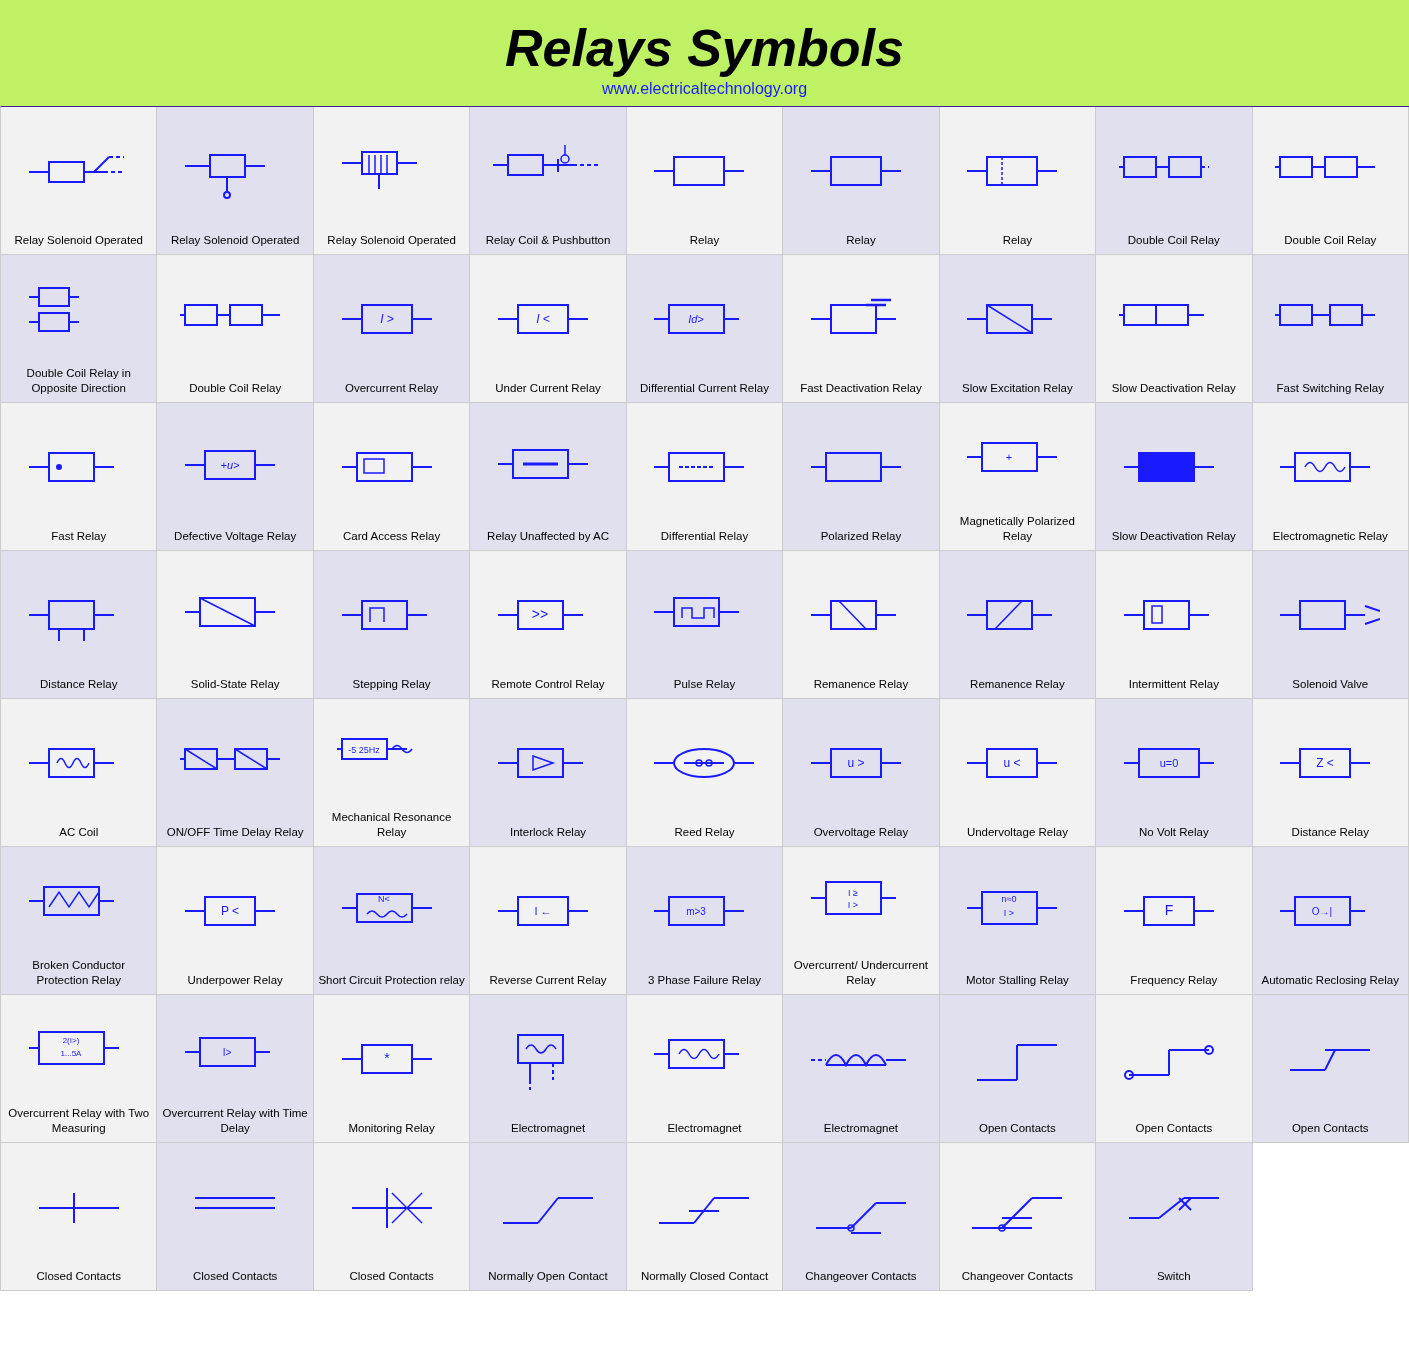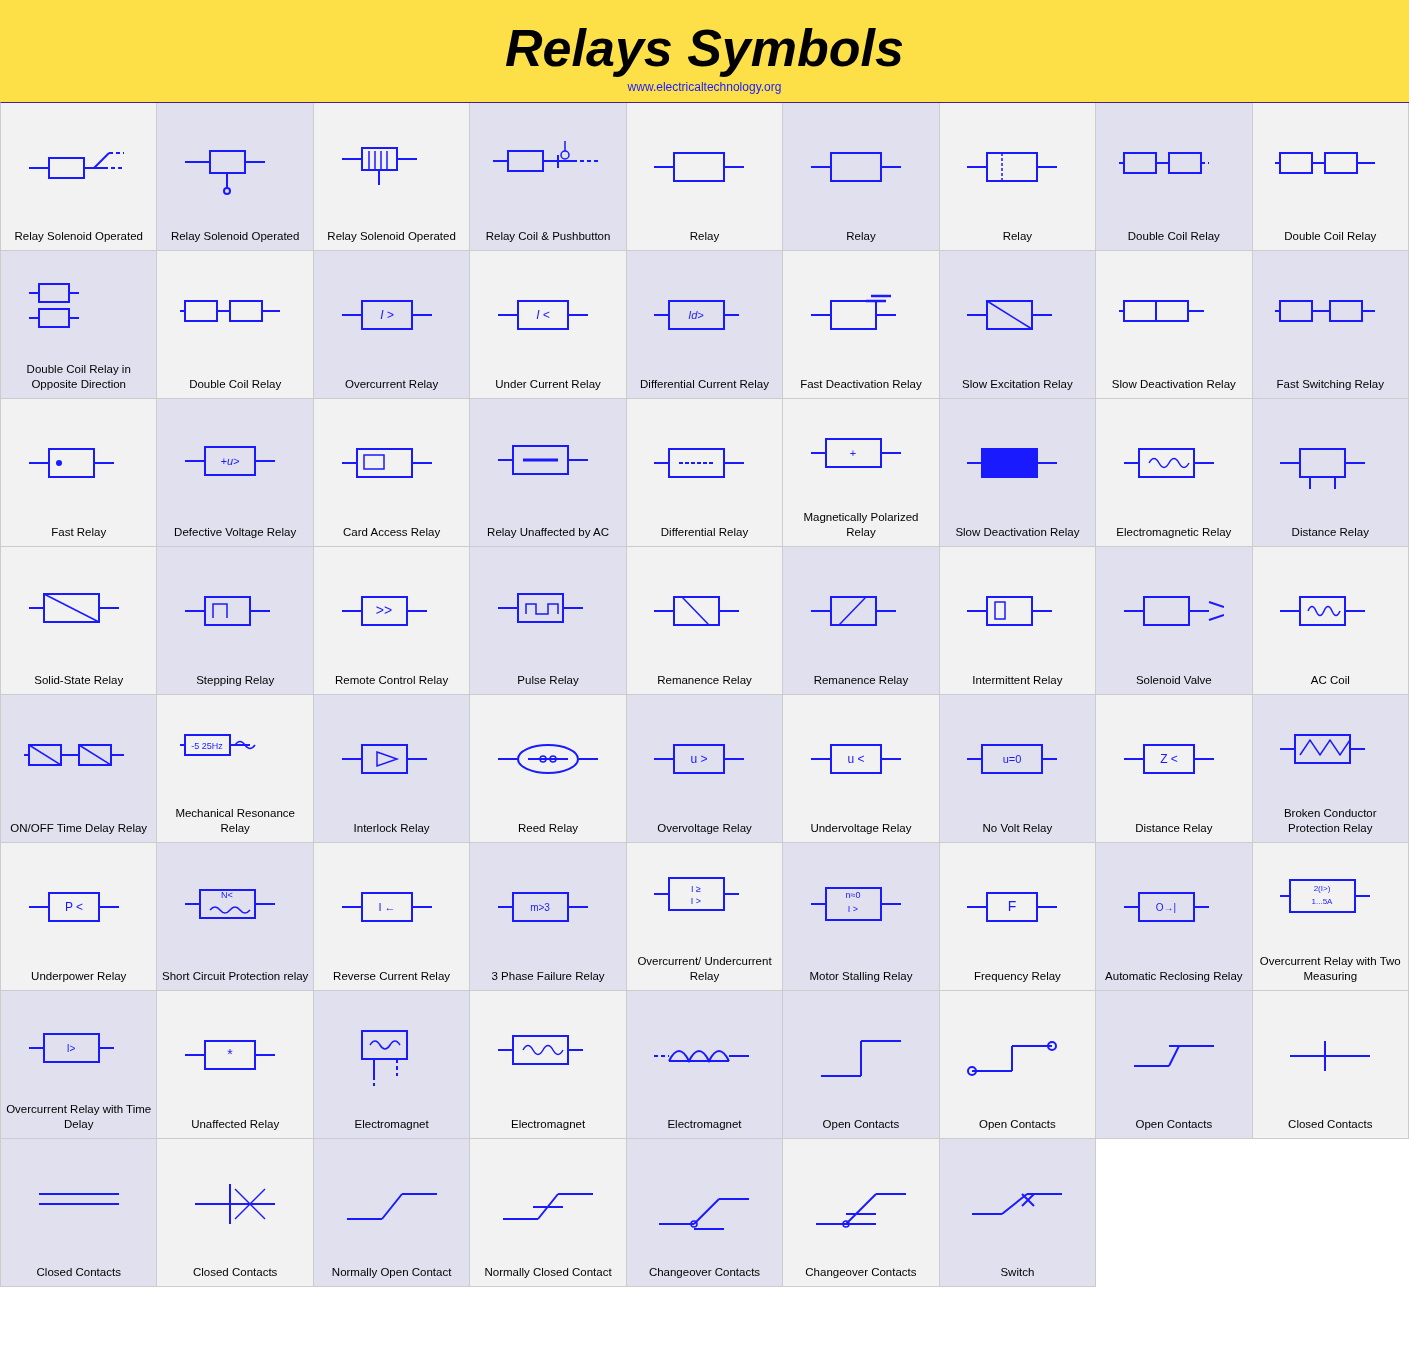--- a/index.html
+++ b/index.html
@@ -1,30 +1,30 @@
 <!DOCTYPE html>
 <html><head>
   <meta charset="utf-8">
   <style>
     * { box-sizing: border-box; margin: 0; padding: 0; }
     body { font-family: Arial, sans-serif; background: #fff; width: 1409px; }
 
     .header {
-      background: #fde047;
+      background: #bef264;
       text-align: center;
       padding: 18px 10px 8px;
     }
     .header h1 {
       font-size: 52px;
       font-weight: 900;
       color: #000;
       font-style: italic;
     }
     .header .website {
-      font-size: 12px;
+      font-size: 16px;
       color: #1a1aff;
       margin-top: 2px;
     }
 
     .grid {
       display: grid;
       grid-template-columns: repeat(9, 1fr);
       border-left: 1px solid #ccc;
       border-top: 1px solid #4c1d95;
     }
@@ -362,20 +362,30 @@
       <div class="symbol">
         <svg viewBox="0 0 100 60" width="100" height="60">
       <rect x="15" y="15" width="55" height="28" fill="none" stroke="#1a1aff" stroke-width="2"></rect>
       <line x1="25" y1="29" x2="60" y2="29" stroke="#1a1aff" stroke-width="2" stroke-dasharray="4,2"></line>
       <line x1="0" y1="29" x2="15" y2="29" stroke="#1a1aff" stroke-width="2"></line>
       <line x1="70" y1="29" x2="90" y2="29" stroke="#1a1aff" stroke-width="2"></line>
     </svg>
       </div>
       <div class="label">Differential Relay</div>
     </div>
+    <div class="cell dark">
+      <div class="symbol">
+        <svg viewBox="0 0 100 60" width="100" height="60">
+      <rect x="15" y="15" width="55" height="28" fill="none" stroke="#1a1aff" stroke-width="2"></rect>
+      <line x1="0" y1="29" x2="15" y2="29" stroke="#1a1aff" stroke-width="2"></line>
+      <line x1="70" y1="29" x2="90" y2="29" stroke="#1a1aff" stroke-width="2"></line>
+    </svg>
+      </div>
+      <div class="label">Polarized Relay</div>
+    </div>
     <div class="cell light">
       <div class="symbol">
         <svg viewBox="0 0 100 65" width="100" height="65">
       <rect x="15" y="15" width="55" height="28" fill="none" stroke="#1a1aff" stroke-width="2"></rect>
       <text x="42" y="33" text-anchor="middle" fill="#1a1aff" font-size="11">+</text>
       <line x1="0" y1="29" x2="15" y2="29" stroke="#1a1aff" stroke-width="2"></line>
       <line x1="70" y1="29" x2="90" y2="29" stroke="#1a1aff" stroke-width="2"></line>
     </svg>
       </div>
       <div class="label">Magnetically
@@ -757,21 +767,21 @@
     </div>
     <div class="cell light">
       <div class="symbol">
         <svg viewBox="0 0 100 60" width="100" height="60">
       <rect x="20" y="15" width="50" height="28" fill="none" stroke="#1a1aff" stroke-width="2"></rect>
       <text x="45" y="33" text-anchor="middle" fill="#1a1aff" font-size="14">*</text>
       <line x1="0" y1="29" x2="20" y2="29" stroke="#1a1aff" stroke-width="2"></line>
       <line x1="70" y1="29" x2="90" y2="29" stroke="#1a1aff" stroke-width="2"></line>
     </svg>
       </div>
-      <div class="label">Unaffected
+      <div class="label">Monitoring
 Relay</div>
     </div>
     <div class="cell dark">
       <div class="symbol">
         <svg viewBox="0 0 100 70" width="100" height="70">
       <rect x="20" y="10" width="45" height="28" fill="none" stroke="#1a1aff" stroke-width="2"></rect>
       <path d="M28 24 Q33 16 38 24 Q43 32 48 24 Q53 16 58 24" fill="none" stroke="#1a1aff" stroke-width="1.5"></path>
       <line x1="32" y1="38" x2="32" y2="55" stroke="#1a1aff" stroke-width="2"></line>
       <line x1="32" y1="55" x2="32" y2="65" stroke="#1a1aff" stroke-width="2" stroke-dasharray="4,3"></line>
       <line x1="55" y1="38" x2="55" y2="55" stroke="#1a1aff" stroke-width="2" stroke-dasharray="4,3"></line>

